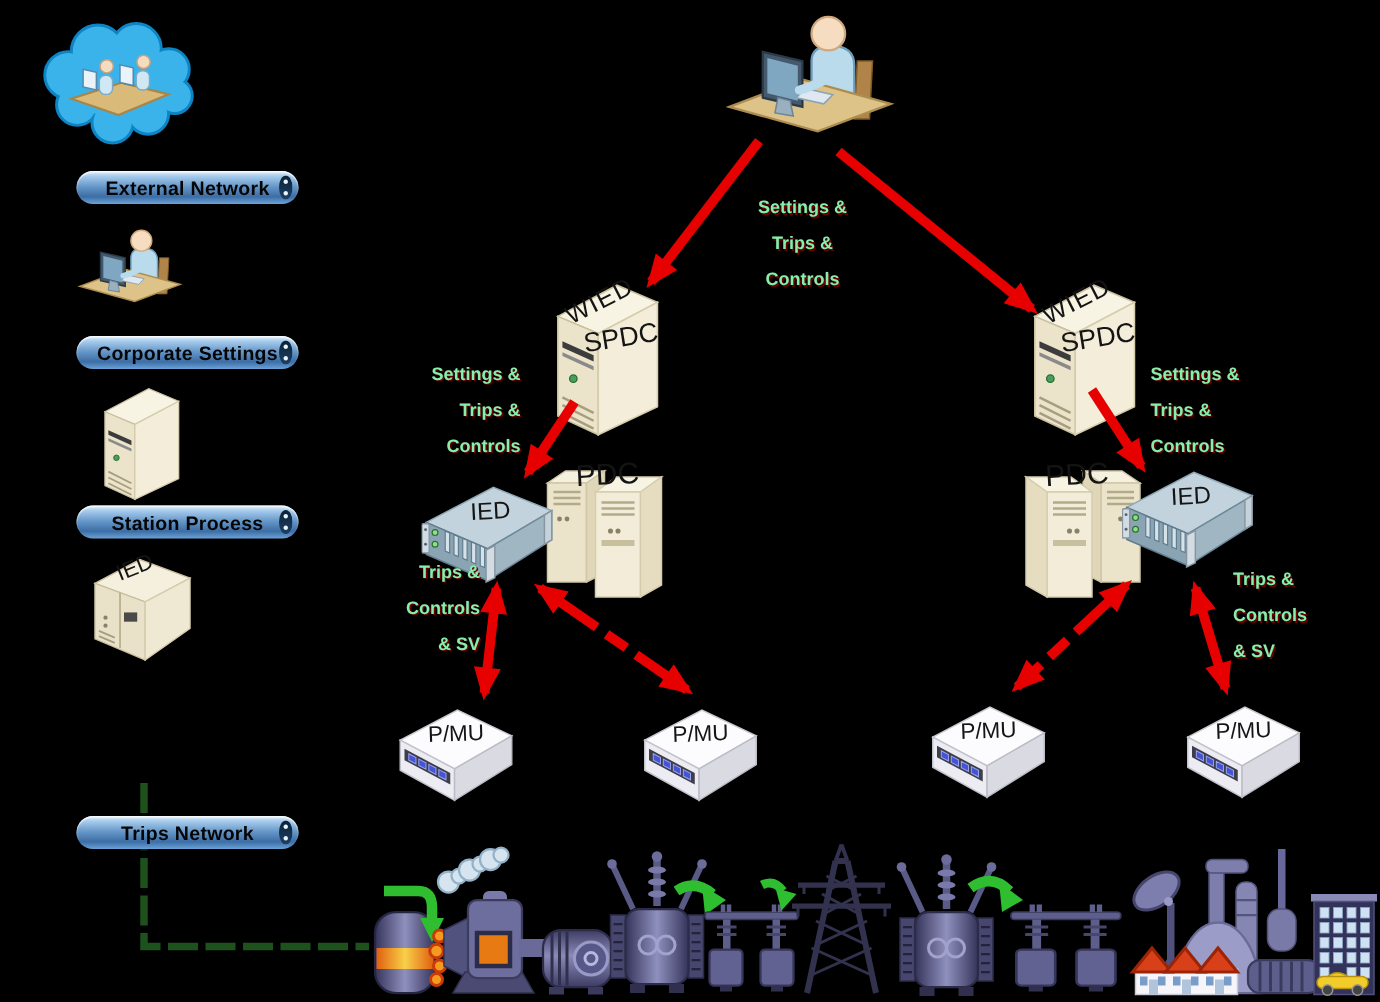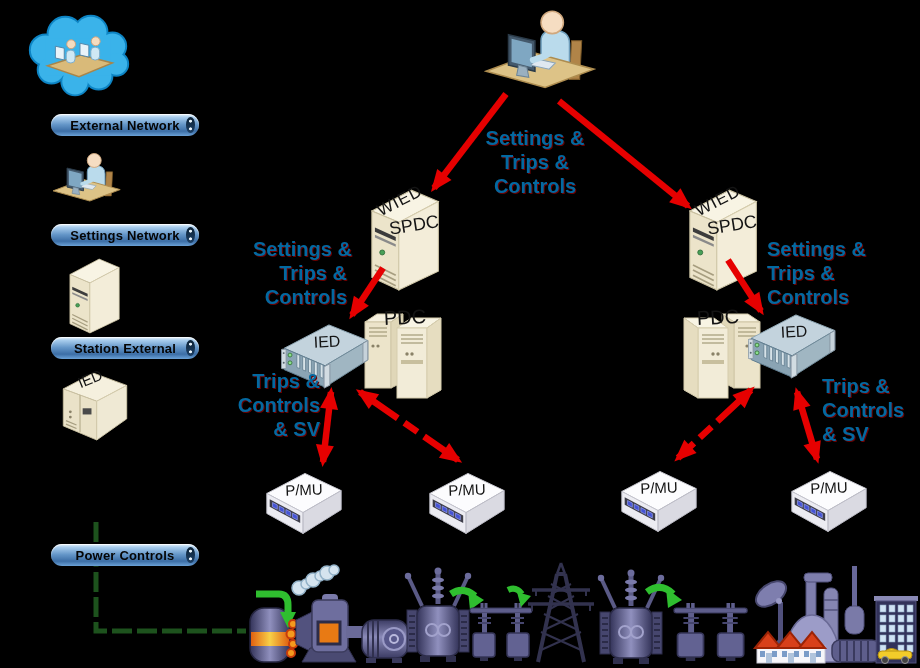--- a/index.html
+++ b/index.html
@@ -12,21 +12,21 @@
   .pill{position:absolute;width:148px;height:22px;border-radius:11px;z-index:5;
         background:linear-gradient(#e2f1fb 0%,#a6cbec 16%,#6496c8 48%,#3c6ea6 78%,#6ba2d8 100%);
         box-shadow:inset 0 1px 1px rgba(255,255,255,.85), 0 1px 2px rgba(0,0,0,.6);
         display:flex;align-items:center;justify-content:center;
         color:#050505;font-size:13px;font-weight:bold;letter-spacing:.2px;}
   .pill::after{content:"";position:absolute;right:4px;top:3px;width:9px;height:16px;border-radius:50%;
         background:radial-gradient(circle at 50% 26%,#eaf5fd 0 1.1px,transparent 1.8px),
                    radial-gradient(circle at 50% 74%,#eaf5fd 0 1.1px,transparent 1.8px),
                    linear-gradient(#0c2236,#1d4066);}
   
-  .flow{position:absolute;z-index:7;color:#0369a1;font-weight:bold;font-size:20px;
+  .flow{position:absolute;z-index:7;color:#86efac;font-weight:bold;font-size:12px;
         line-height:24px;text-shadow:1px 1px 0 #6e0000;white-space:nowrap;}
   .flow.c{text-align:center}.flow.r{text-align:right}.flow.l{text-align:left}
   .flow span{display:block;}
   
   .dev{position:absolute;z-index:4;}
   .dlabel{position:absolute;color:#141414;text-align:center;white-space:nowrap;}
 </style>
 </head>
 <body>
 
@@ -152,41 +152,41 @@
   <div class="pill" style="left:51px;top:114px">
     <span>External Network</span>
   </div>
 
   <div class="abs z4" style="left:48px;top:150px;width:76px;height:64px">
     <svg class="fit">
         <use href="#sym-person"></use>
       </svg>
   </div>
   <div class="pill" style="left:51px;top:224px">
-    <span>Settings Network</span>
+    <span>Corporate Settings</span>
   </div>
 
   <div class="abs z4" style="left:62px;top:256px;width:62px;height:80px">
     <svg class="fit">
         <use href="#sym-tower"></use>
       </svg>
   </div>
   <div class="pill" style="left:51px;top:337px">
-    <span>Station External</span>
+    <span>Station Process</span>
   </div>
 
   <div class="dev" style="left:58px;top:362px;width:74px;height:82px">
     <svg class="fit">
         <use href="#sym-cabinet"></use>
       </svg>
     <div class="dlabel" style="left:6px;top:8px;width:52px;font-size:15px;transform:rotate(-22deg)">IED</div>
   </div>
 
   <div class="pill" style="left:51px;top:544px">
-    <span>Power Controls</span>
+    <span>Trips Network</span>
   </div>
 
   <div class="abs z4" style="left:478px;top:6px;width:122px;height:102px">
     <svg class="fit">
         <use href="#sym-person"></use>
       </svg>
   </div>
 
   <div class="dev" style="left:361px;top:186px;width:84px;height:108px">
     <svg class="fit">

